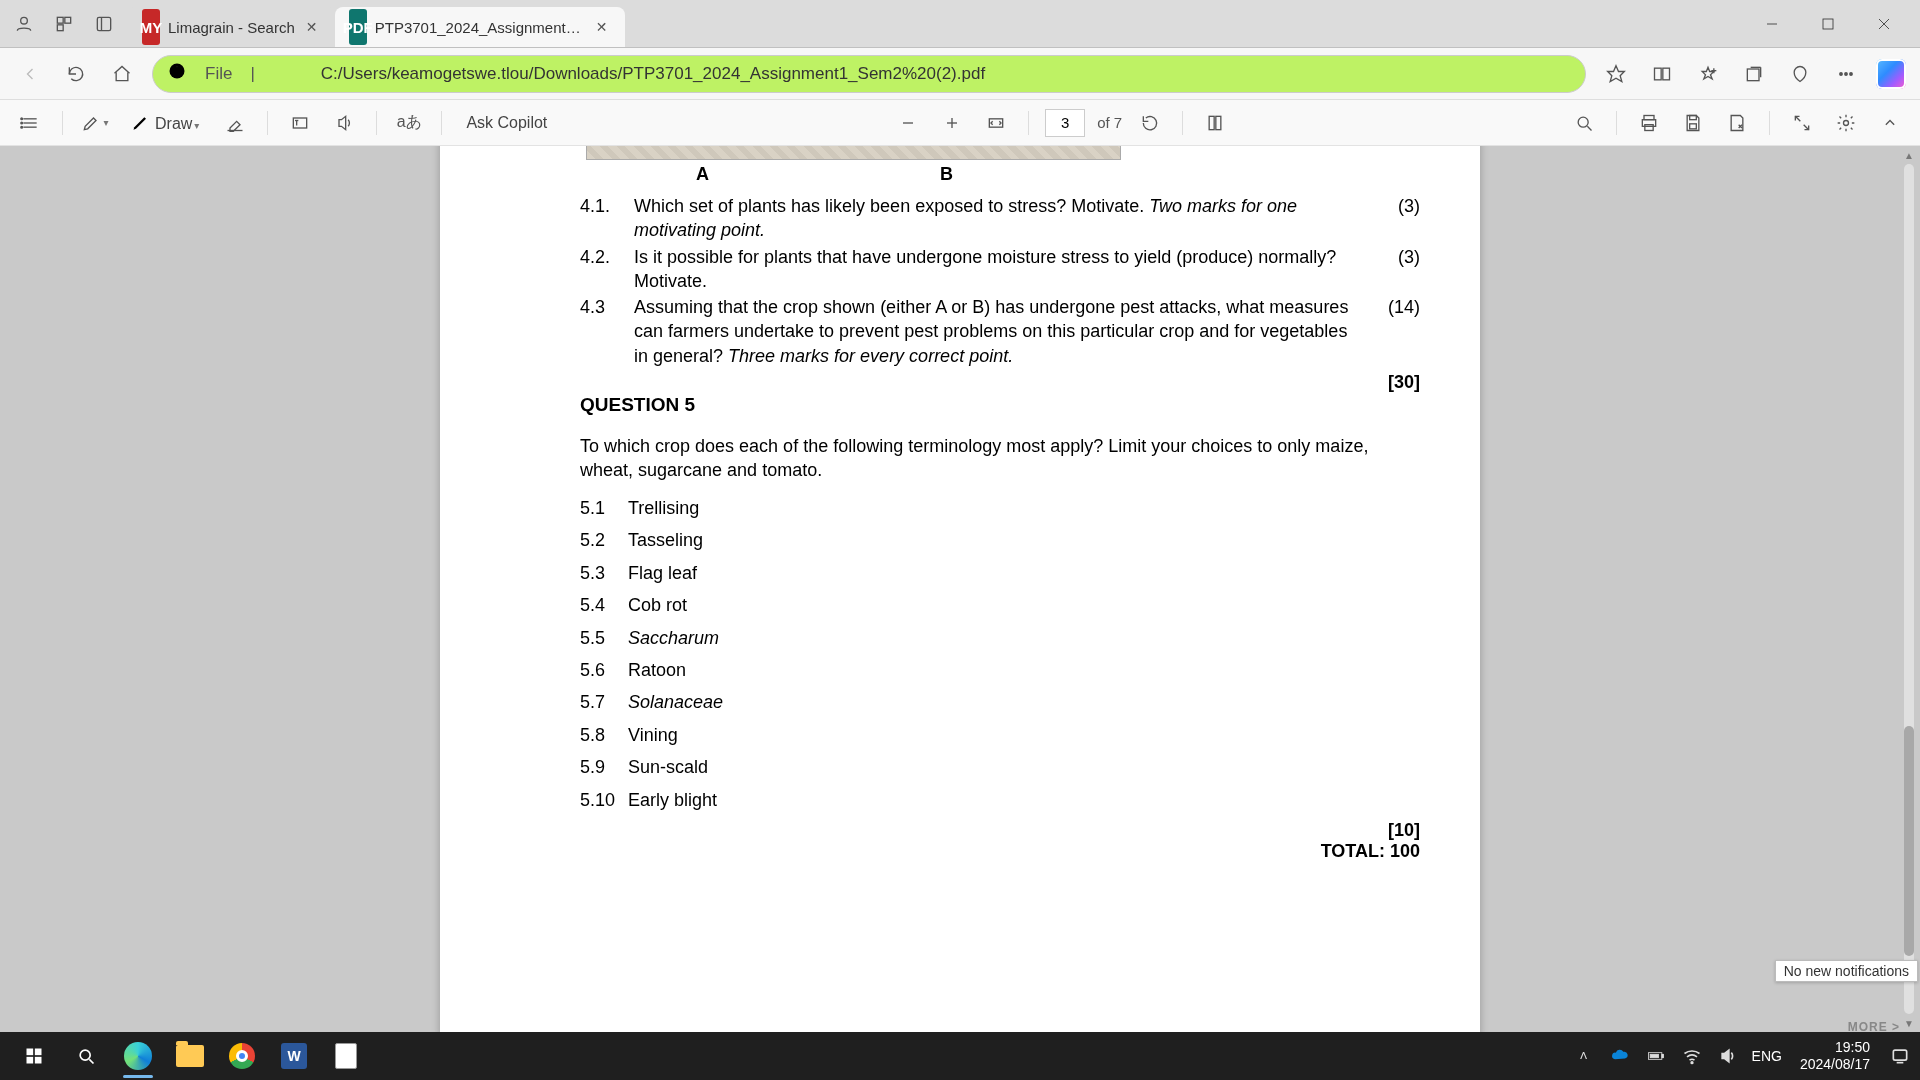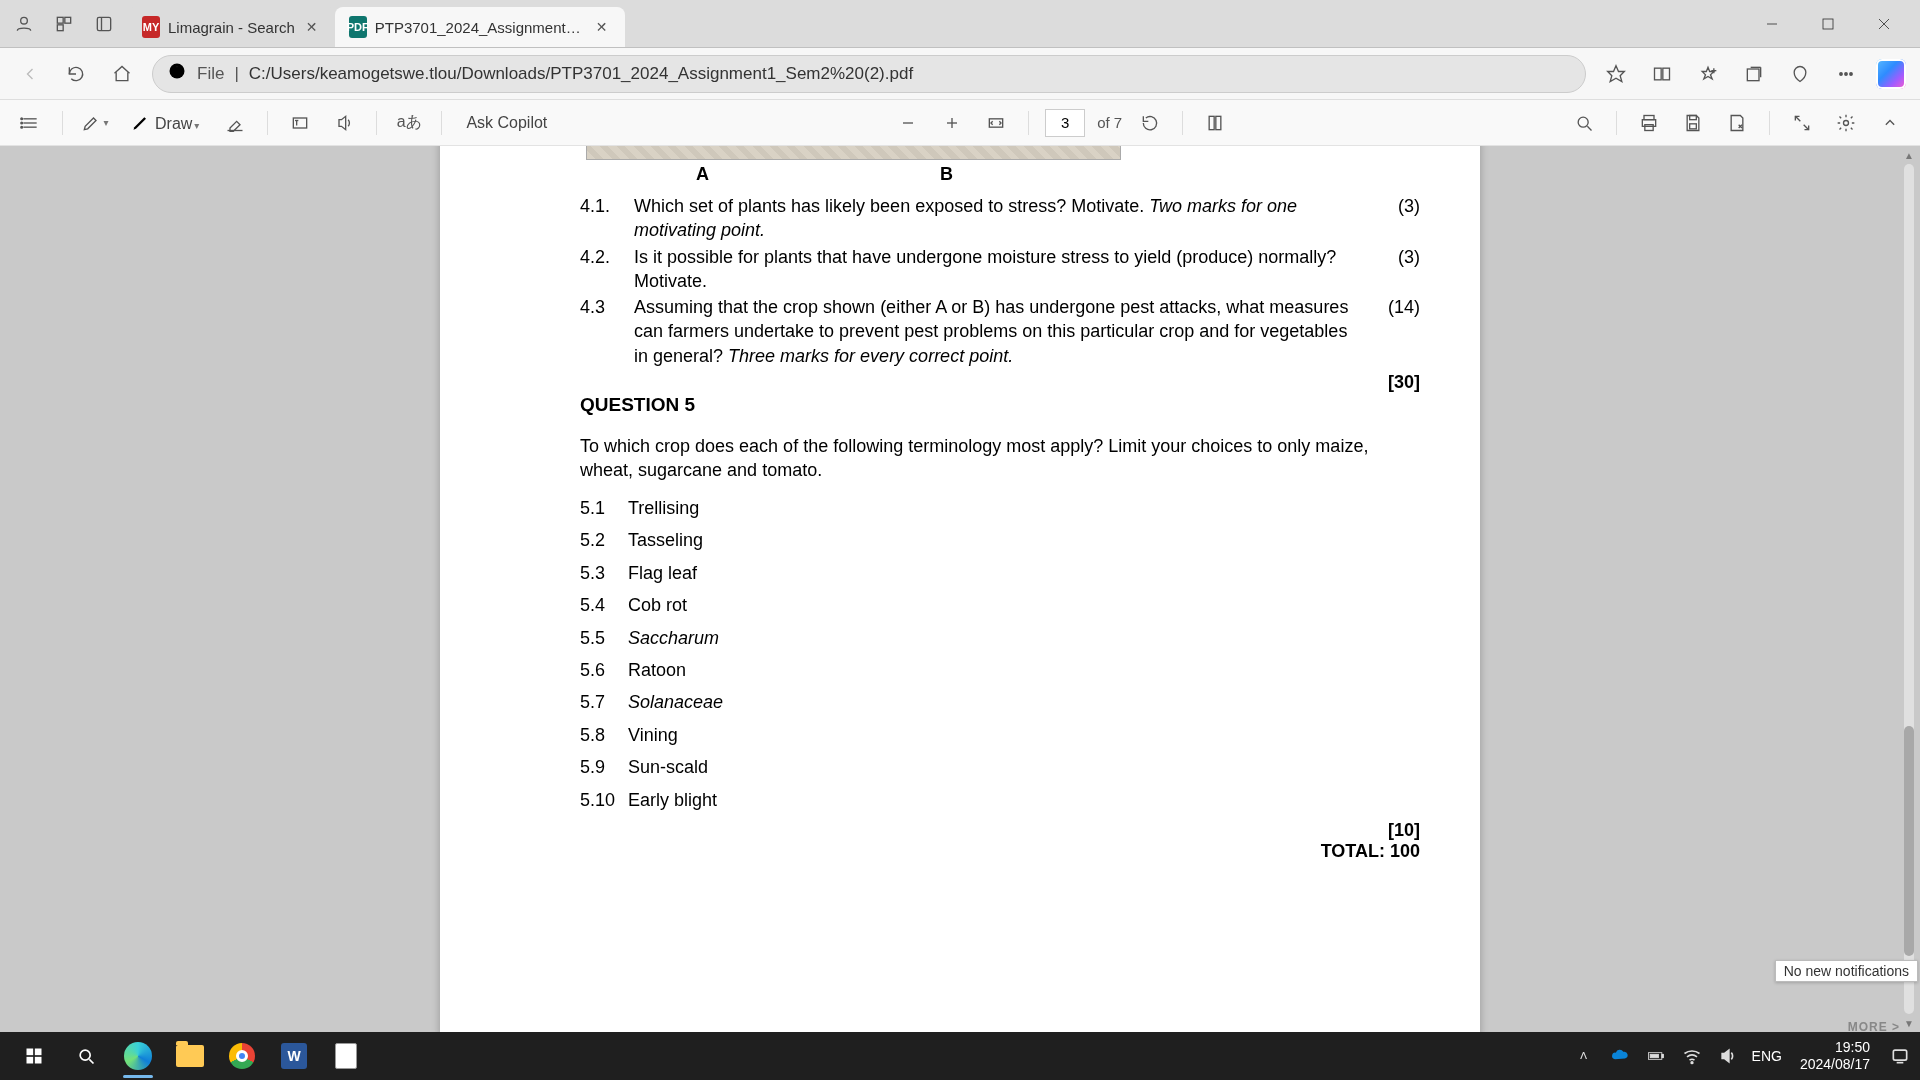--- a/index.html
+++ b/index.html
@@ -5,36 +5,36 @@
 * { margin: 0; padding: 0; box-sizing: border-box; font-family: "Segoe UI", Arial, sans-serif; }
 html, body { width: 1920px; height: 1080px; overflow: hidden; background: #f3f3f3; }
 
 
 .titlebar { display: flex; align-items: center; height: 48px; background: #dcdcdc; border-bottom: 1px solid #c0c0c0; padding: 0 8px; }
 .titlebar-left { display: flex; align-items: center; gap: 8px; }
 .tb-icon { width: 32px; height: 32px; display: flex; align-items: center; justify-content: center; color: #555; border-radius: 4px; }
 .tabs { display: flex; margin-left: 8px; height: 100%; align-items: flex-end; }
 .tab { display: flex; align-items: center; gap: 8px; height: 40px; padding: 0 14px; background: #dcdcdc; border-top-left-radius: 8px; border-top-right-radius: 8px; max-width: 290px; font-size: 15px; color: #333; cursor: pointer; }
 .tab.active { background: #f7f7f7; }
-.tab .favicon { width: 18px; height: 22px; flex-shrink: 0; border-radius: 3px; display: flex; align-items: center; justify-content: center; font-size: 11px; font-weight: bold; }
+.tab .favicon { width: 18px; height: 36px; flex-shrink: 0; border-radius: 3px; display: flex; align-items: center; justify-content: center; font-size: 15px; font-weight: bold; }
 .fav-my { background: #c62828; color: #fff; }
 .fav-pdf { background: #0f766e; color: #fff; font-size: 8px; }
 .tab .tab-title { white-space: nowrap; overflow: hidden; text-overflow: ellipsis; flex: 1; }
 .tab .tab-close { width: 18px; height: 18px; display: flex; align-items: center; justify-content: center; color: #555; font-size: 14px; border-radius: 3px; }
 .newtab { width: 36px; height: 36px; display: flex; align-items: center; justify-content: center; color: #555; margin-left: 6px; cursor: pointer; border-radius: 4px; }
 .titlebar-right { margin-left: auto; display: flex; }
 .win-btn { width: 56px; height: 48px; display: flex; align-items: center; justify-content: center; color: #333; }
 
 
 .addrbar { display: flex; align-items: center; height: 52px; background: #f7f7f7; padding: 0 14px; gap: 14px; border-bottom: 1px solid #dedede; }
 .addr-icon { width: 32px; height: 32px; display: flex; align-items: center; justify-content: center; color: #555; border-radius: 4px; }
 .addr-icon.disabled { color: #bbb; }
-.omnibox { flex: 1; height: 38px; background: #e5e5e5; border: 1px solid #ccc; border-radius: 19px; display: flex; align-items: center; padding: 0 14px; gap: 10px; font-size: 17px; color: #555; }
+.omnibox { flex: 1; height: 38px; background: #bef264; border: 1px solid #ccc; border-radius: 19px; display: flex; align-items: center; padding: 0 14px; gap: 18px; font-size: 17px; color: #555; }
 .omnibox .scheme { color: #555; }
-.omnibox .path { color: #333; }
+.omnibox .path { color: #333; margin-left: 48px; }
 .addr-right { display: flex; gap: 14px; align-items: center; }
 .copilot-icon { width: 30px; height: 30px; border-radius: 6px; background: linear-gradient(135deg, #5bbcff, #2e8cff 40%, #a05cff 70%, #ff5cc8); box-shadow: 0 0 0 2px #fff inset; }
 
 
 .pdfbar { display: flex; align-items: center; height: 46px; background: #f9f9f9; padding: 0 14px; gap: 12px; border-bottom: 1px solid #e3e3e3; font-size: 16px; color: #444; }
 .pdfbar .sep { width: 1px; height: 24px; background: #ddd; margin: 0 4px; }
 .pdfbar .pb-icon { width: 32px; height: 32px; display: flex; align-items: center; justify-content: center; color: #555; border-radius: 4px; }
 .pdfbar .pb-text { padding: 4px 8px; border-radius: 4px; cursor: pointer; }
 .pdfbar .page-input { width: 40px; height: 28px; border: 1px solid #ccc; text-align: center; font-size: 15px; }
 .pdfbar .page-of { font-size: 15px; color: #555; }

